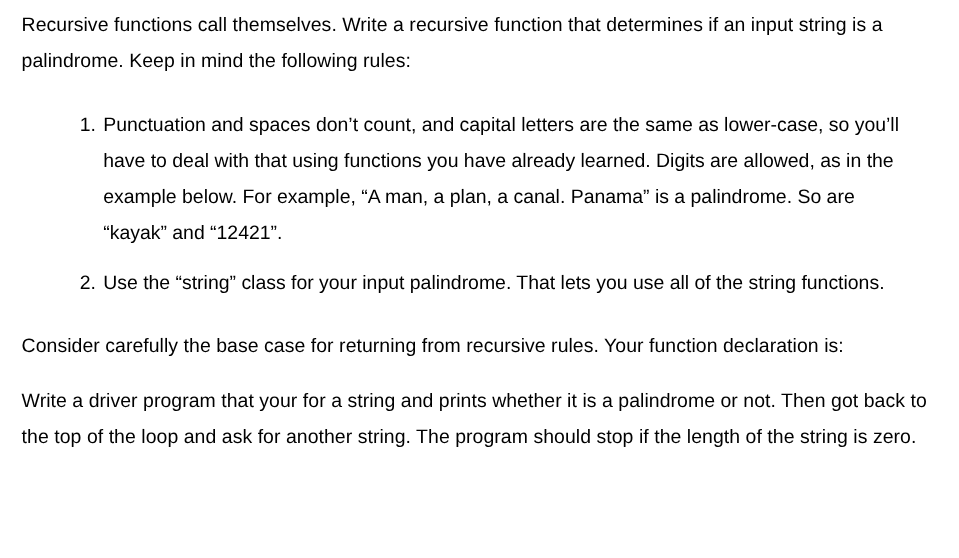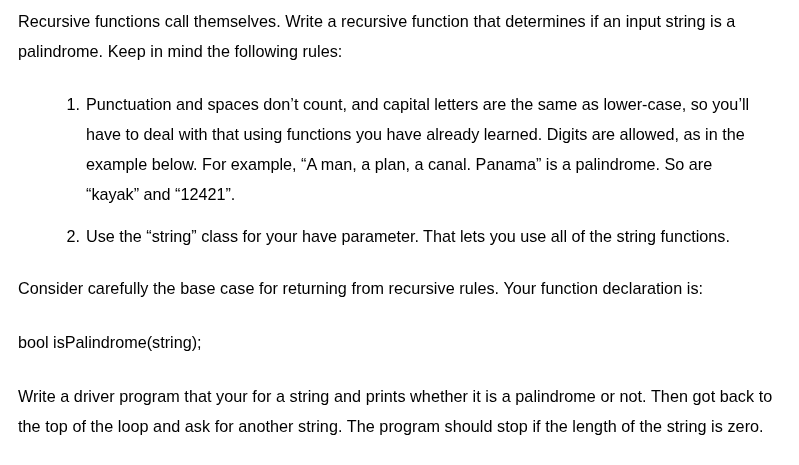--- a/index.html
+++ b/index.html
@@ -69,28 +69,27 @@
 <body>
 
 <div class="page">
 
   <p class="para intro">Recursive functions call themselves.  Write a recursive function that determines if an input string is a palindrome.  Keep in mind the following rules:</p>
 
   <div class="spacer-xs"></div>
 
   <ol class="rules">
     <li>Punctuation and spaces don’t count, and capital letters are the same as lower-case, so you’ll have to deal with that using functions you have already learned.  Digits are allowed, as in the example below.   For example, “A man, a plan, a canal.  Panama” is a palindrome.  So are “kayak” and “12421”.</li>
-    <li>Use the “string” class for your have parameter.  That lets you use all of the string functions.</li>
+    <li>Use the “string” class for your input palindrome.  That lets you use all of the string functions.</li>
   </ol>
 
   <div class="block-gap"></div>
 
   <p class="para">Consider carefully the base case for returning from recursive rules.  Your function declaration is:</p>
 
   <div class="spacer-sm"></div>
 
-  <p class="code-line">bool isPalindrome(string);</p>
 
   <div class="spacer-sm"></div>
 
   <p class="para">Write a driver program that your for a string and prints whether it is a palindrome or not.  Then got back to the top of the loop and ask for another string.  The program should stop if the length of the string is zero.</p>
 
 </div>
 
 </body></html>

